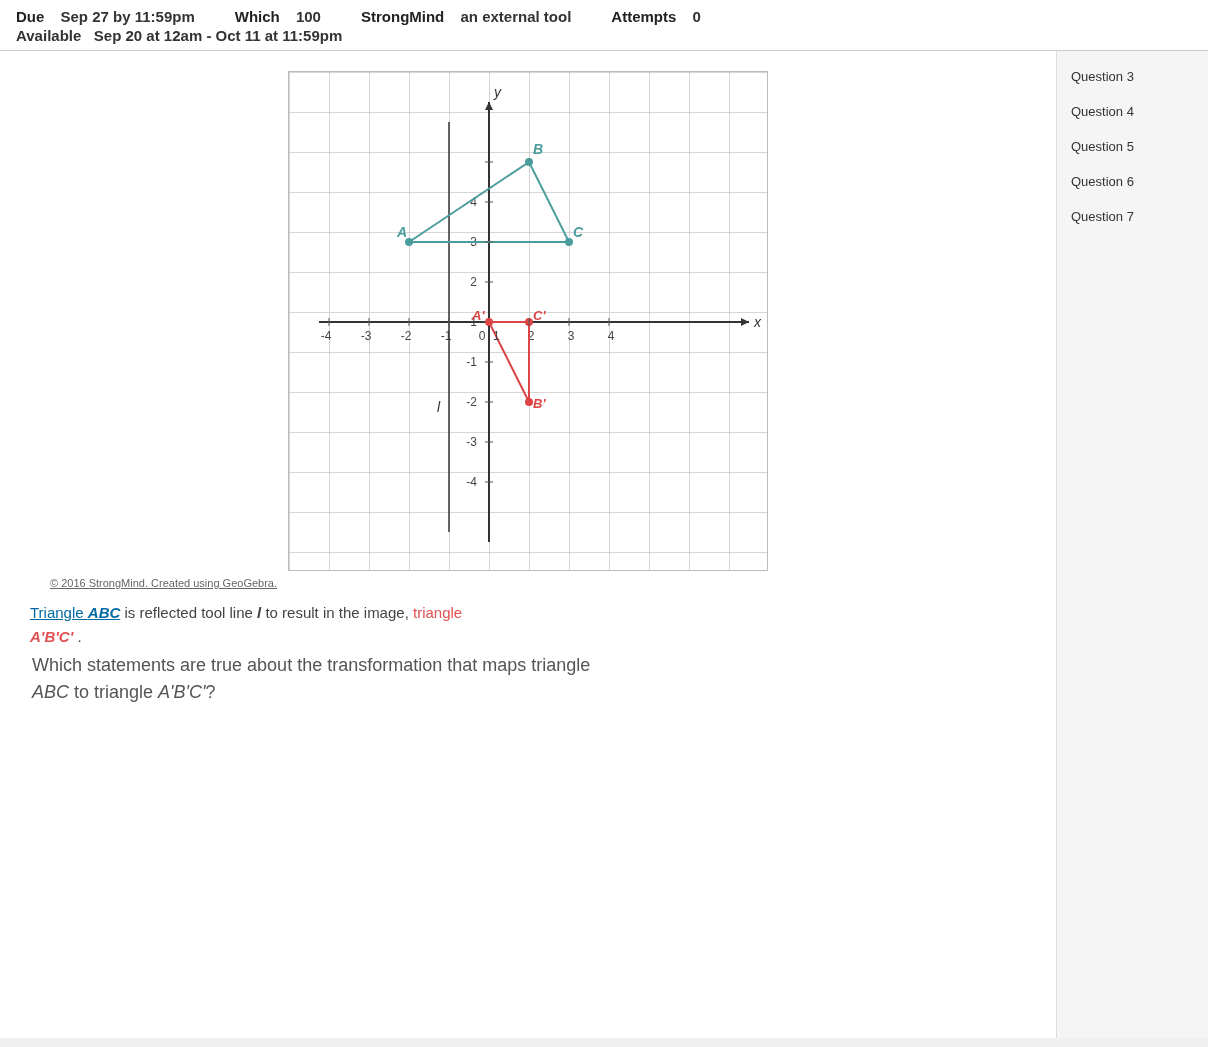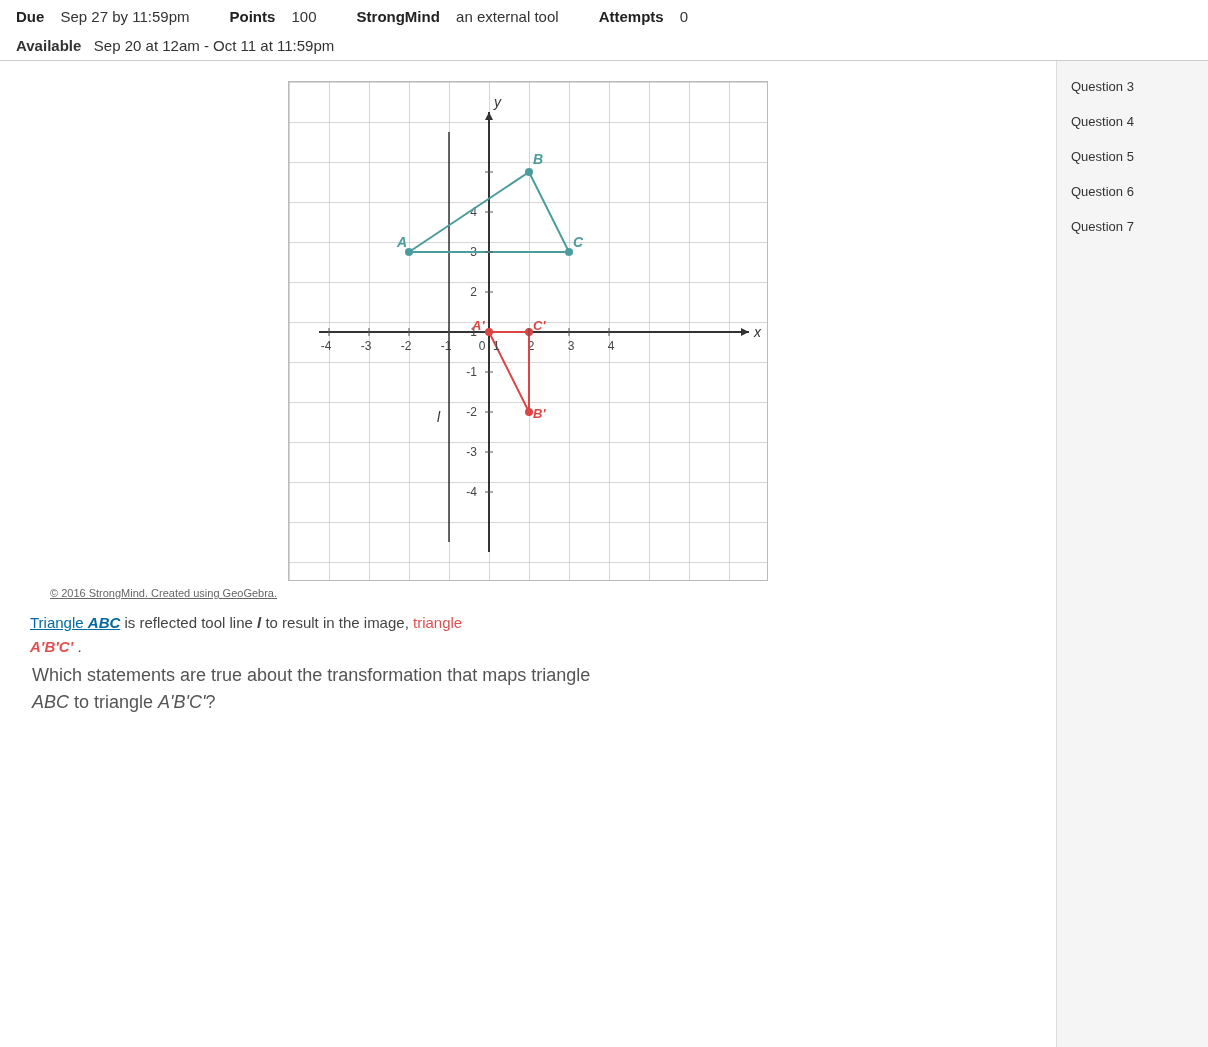--- a/index.html
+++ b/index.html
@@ -17,26 +17,26 @@
       padding: 8px 16px 6px 16px;
     }
     .header-row1 {
       display: flex;
       align-items: flex-end;
       gap: 40px;
       font-size: 15px;
       color: #222;
     }
     .header-row1 span { display: inline-flex; align-items: center; gap: 6px; }
-    .header-value { font-weight: normal; color: #333; }
+    .header-value { font-weight: bold; color: #333; }
     .header-bold { font-weight: bold; }
     .header-row2 {
       font-size: 15px;
       color: #333;
-      margin-top: 12px;
+      margin-top: 2px;
     }
 
     .main-layout {
       display: flex;
       width: 100%;
       height: calc(1047px - 60px);
     }
 
     .content-area {
       flex: 1;
@@ -101,21 +101,21 @@
 <body>
 
 <div class="header-bar">
   <div class="header-row1">
     <span>
       <span class="header-bold">Due</span>
       &nbsp;
       <span class="header-value">Sep 27 by 11:59pm</span>
     </span>
     <span>
-      <span class="header-bold">Points</span>
+      <span class="header-bold">Which</span>
       &nbsp;
       <span class="header-value">100</span>
     </span>
     <span>
       <span class="header-bold">StrongMind</span>
       &nbsp;
       <span class="header-value">an external tool</span>
     </span>
     <span>
       <span class="header-bold">Attempts</span>

